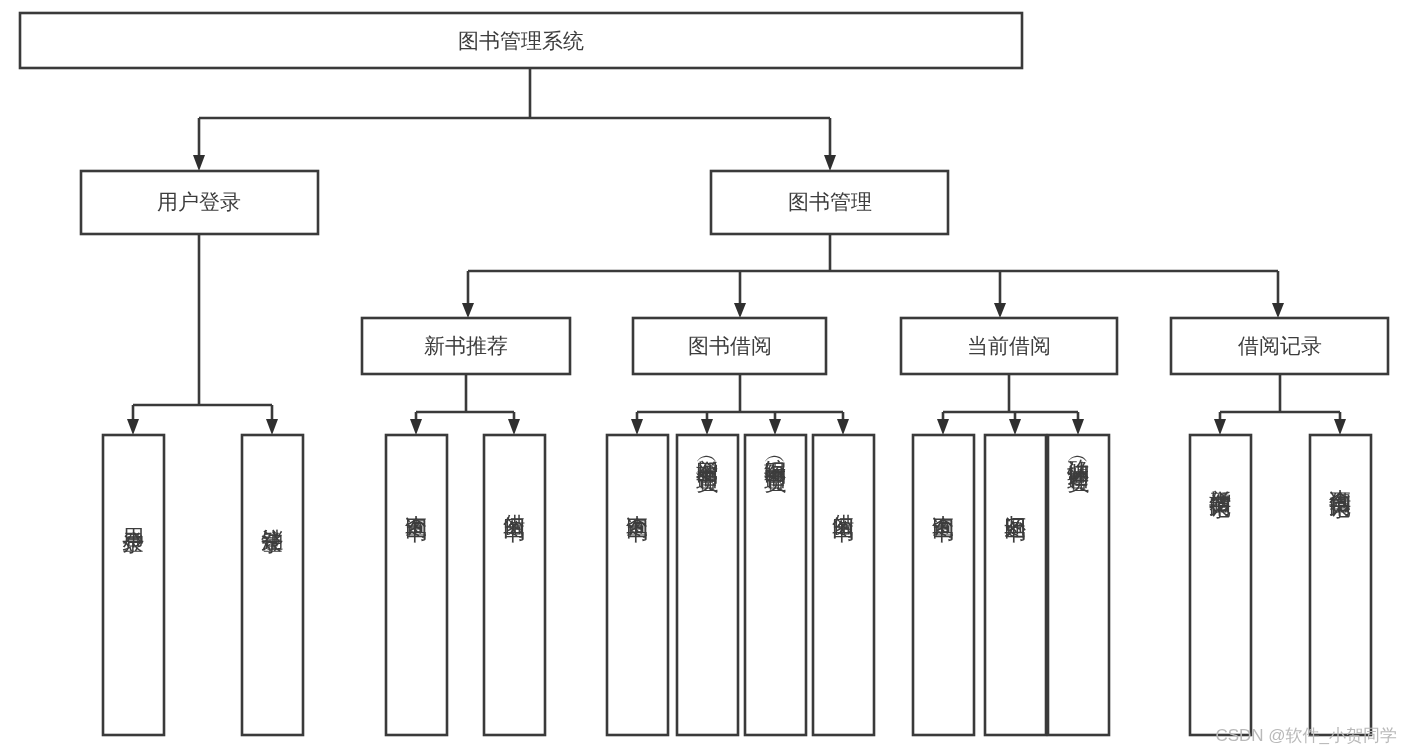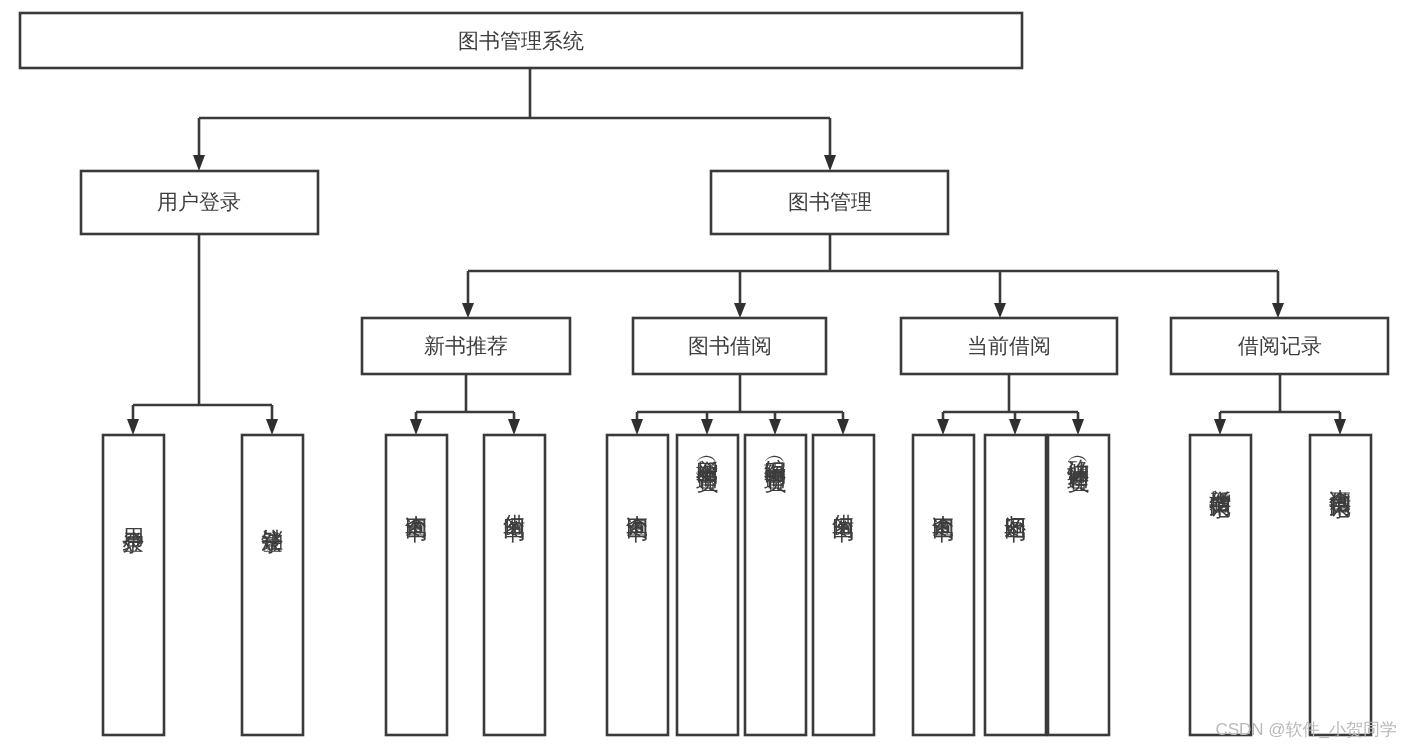--- a/index.html
+++ b/index.html
@@ -65,21 +65,21 @@
     font-size: 22px;
     line-height: 1.16;
     letter-spacing: 2px;
     color: #3d3d3d;
     white-space: nowrap;
     user-select: none;
   }
   .watermark {
     position: absolute;
     right: 8px;
-    bottom: 6px;
+    bottom: 0;
     font-family: "Liberation Sans", "DejaVu Sans", sans-serif;
     font-size: 17px;
     color: #b9b9b9;
     white-space: nowrap;
     user-select: none;
   }
 </style>
 </head>
 <body>
 

